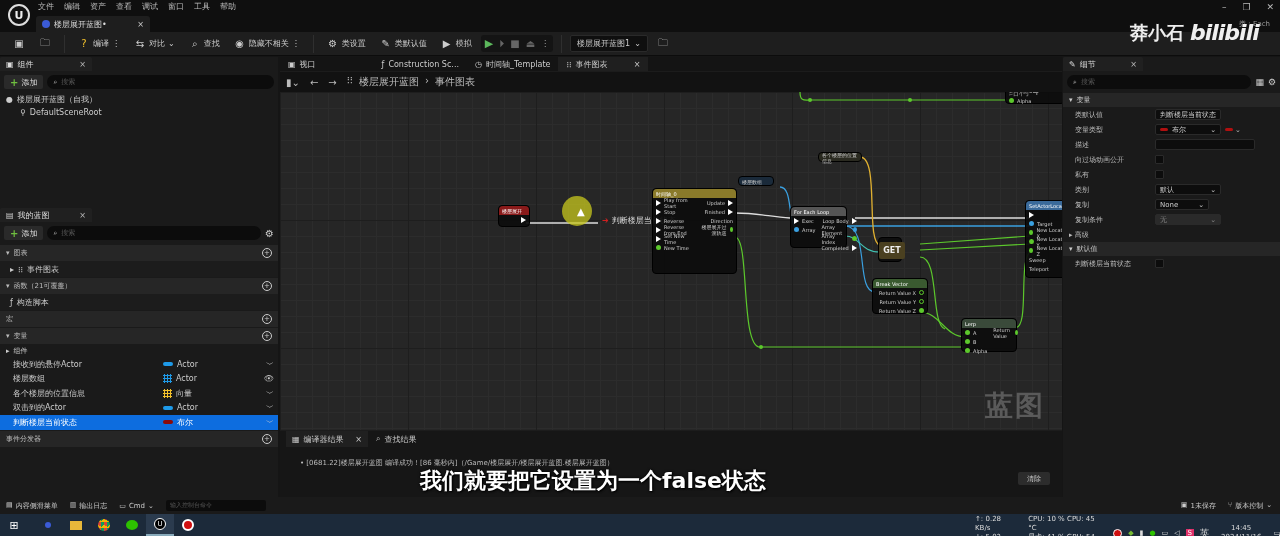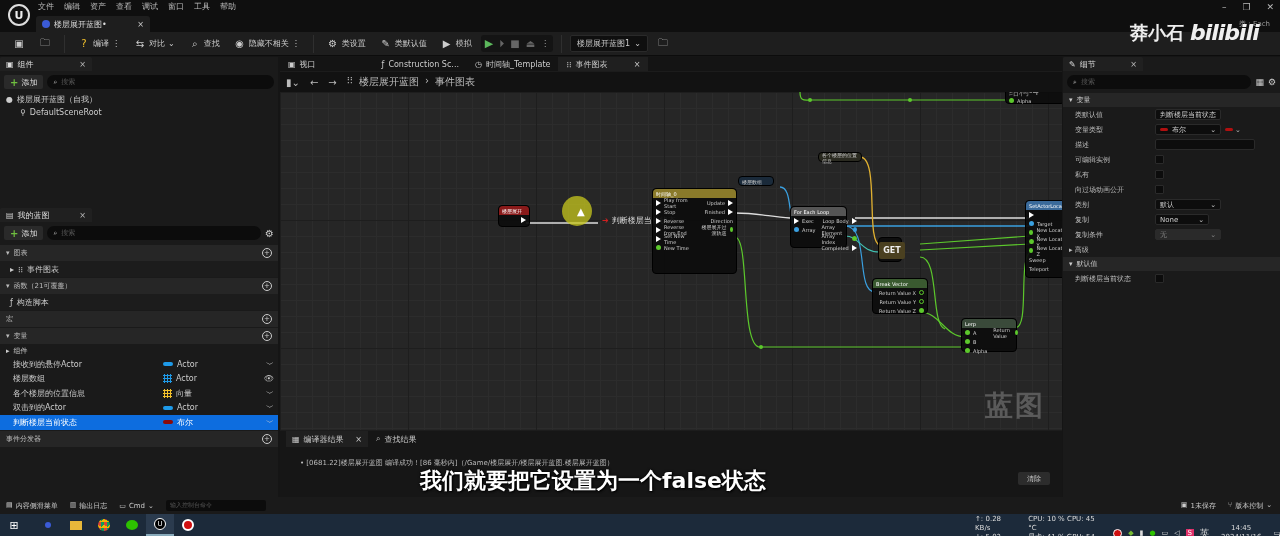--- a/index.html
+++ b/index.html
@@ -594,29 +594,25 @@
       <span style="margin-left:4px;display:flex;gap:2px;align-items:center">
         <span style="width:8px;height:3px;background:#b01010;border-radius:2px"></span>
         <span>⌄</span>
       </span>
     </div>
   <div class="drow">
       <span class="lbl">描述</span>
       <span class="field" style="width:100px"></span>
     </div>
   <div class="drow">
-      <span class="lbl">可编辑实例</span>
+      <span class="lbl">向过场动画公开</span>
       <span class="chk"></span>
     </div>
   <div class="drow">
       <span class="lbl">私有</span>
-      <span class="chk"></span>
-    </div>
-  <div class="drow">
-      <span class="lbl">向过场动画公开</span>
       <span class="chk"></span>
     </div>
   <div class="drow">
       <span class="lbl">类别</span>
       <span class="field" style="width:66px">
         <span>默认</span>
         <span style="margin-left:auto">⌄</span>
       </span>
     </div>
   <div class="drow">

